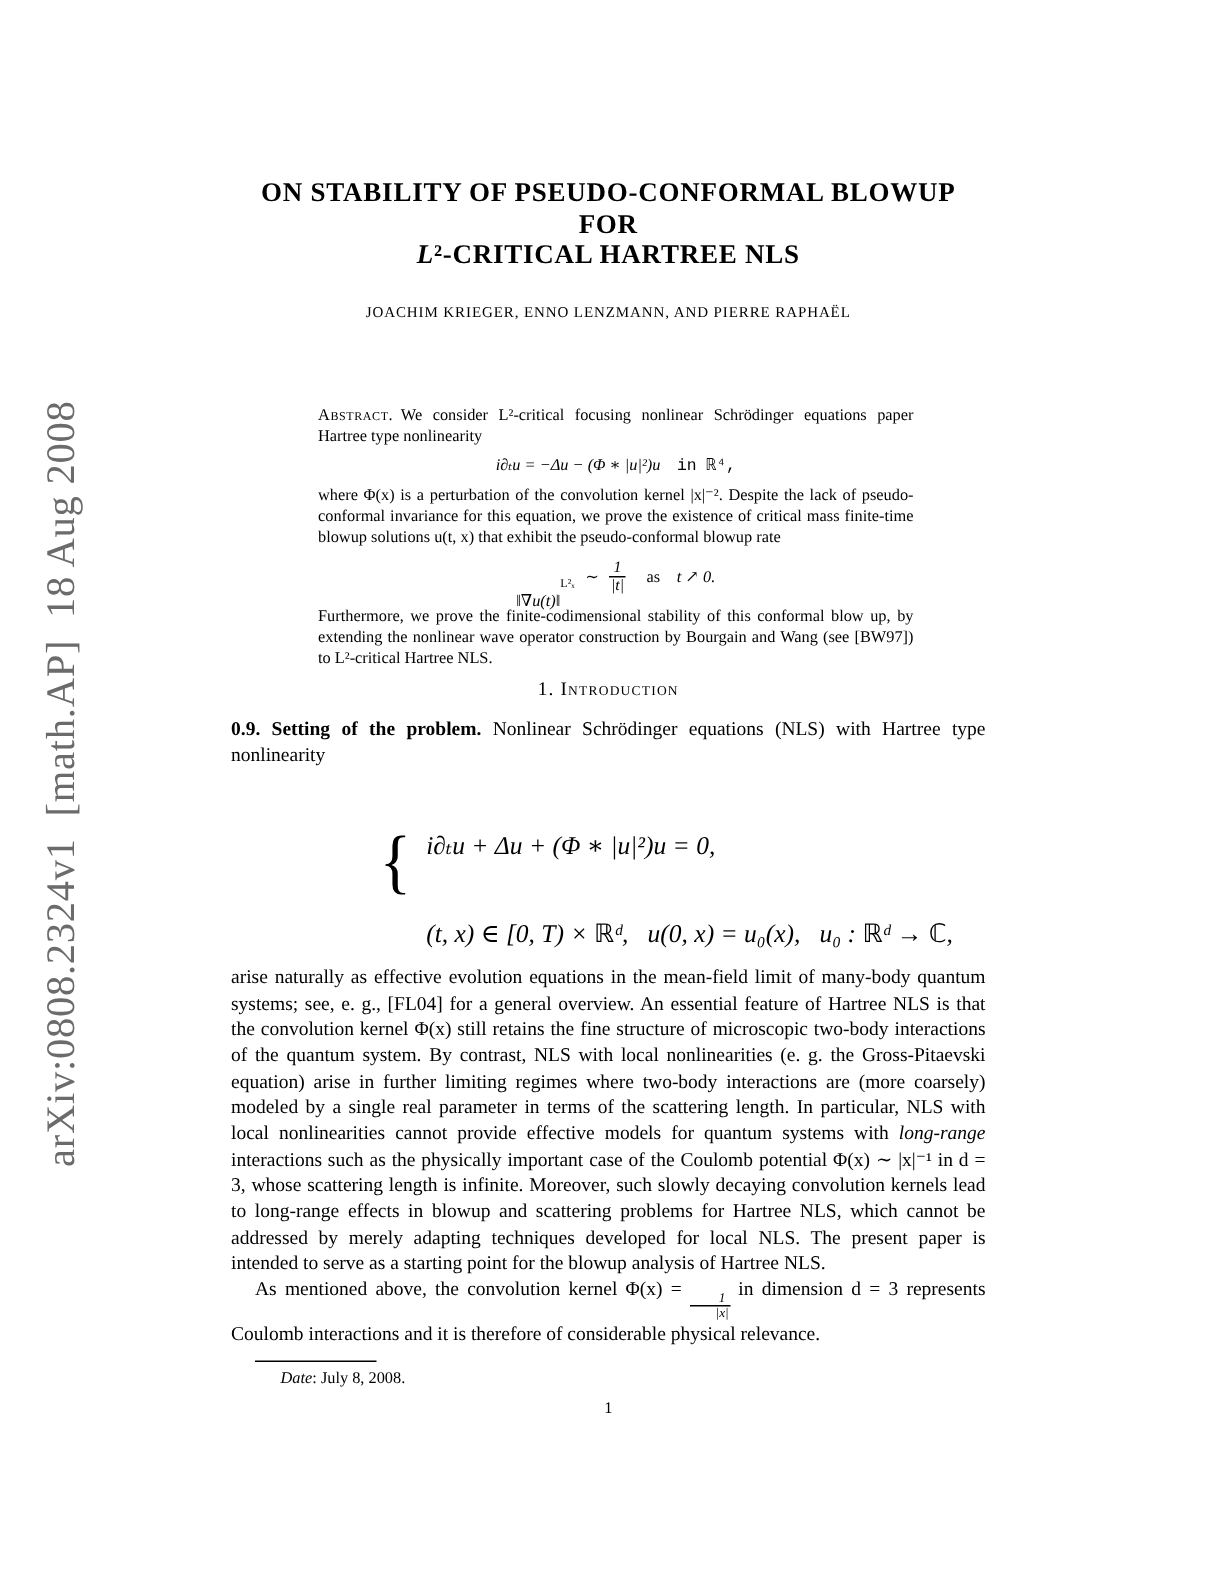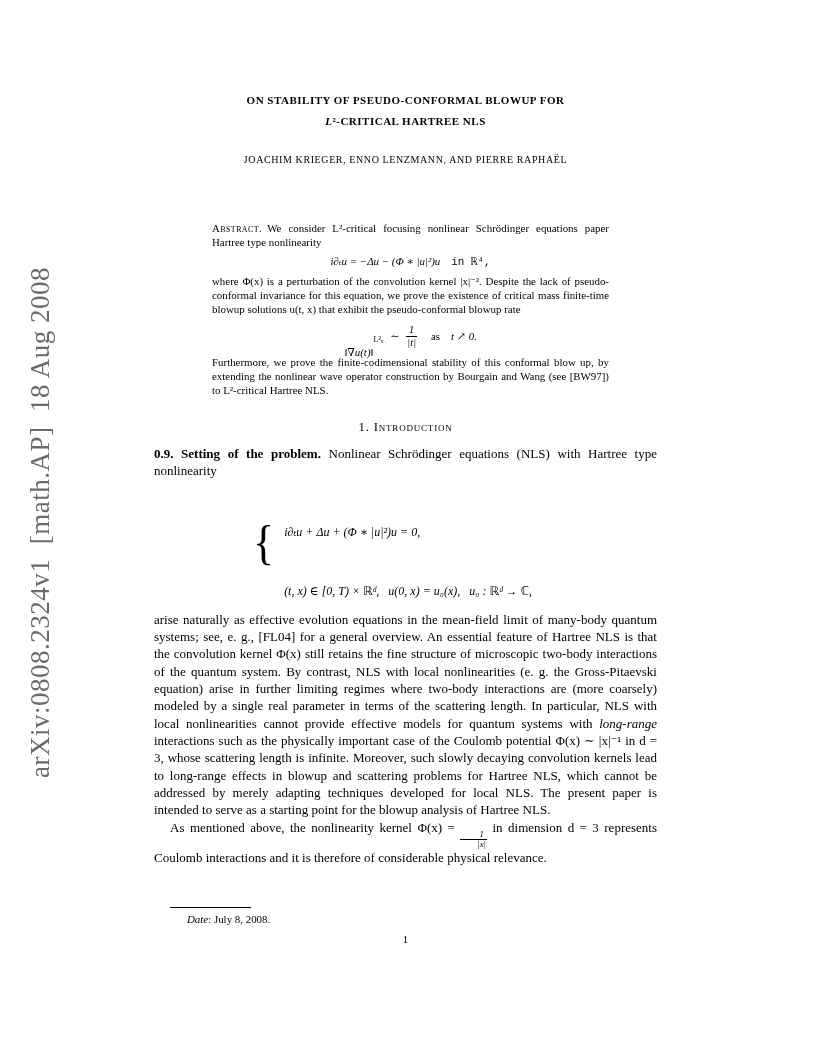--- a/index.html
+++ b/index.html
@@ -15,22 +15,22 @@
   .watermark {
     position:absolute; left:24px; top:778px;
     transform:rotate(-90deg); transform-origin:0 0;
     white-space:pre; font-size:27px; line-height:32px;
     letter-spacing:0.5px; color:#6b6b6b;
   }
 
   .content { position:absolute; left:154px; top:0; width:503px; }
 
   .title {
-    margin-top:90px; text-align:center; font-weight:bold;
-    font-size:11px; line-height:20.5px; letter-spacing:0.5px;
+    margin-top:118px; text-align:center; font-weight:bold;
+    font-size:18px; line-height:20.5px; letter-spacing:0.5px;
   }
   .title .var { font-style:italic; }
 
   .authors {
     margin-top:22px; text-align:center;
     font-size:10px; line-height:13px; letter-spacing:0.6px;
   }
 
   .abstract {
     margin:55px 48px 0 58px;
@@ -49,36 +49,36 @@
   .disp-eq2 .norm { font-style:italic;margin-top:32px; }
   .norm-sub { font-size:8px; position:relative; top:4px; }
   .sim { margin:0 7px; }
   .frac { display:inline-flex; flex-direction:column; align-items:center;
           font-size:10.5px; line-height:11.5px; font-style:italic; }
   .frac .den { border-top:1px solid #000; padding:0 1px; }
   .as-word { margin:0 11px 0 14px; }
   .tail { font-style:italic; white-space:pre; }
 
   .section-heading {
-    margin-top:23px; text-align:center; font-variant:small-caps;
+    margin-top:6px; text-align:center; font-variant:small-caps;
     font-size:12.8px; letter-spacing:0.8px; line-height:15px;
   }
 
   .para { font-size:13px; line-height:17.35px; text-align:justify; }
   .para-lead { margin-top:10px; }
   .bold { font-weight:bold; }
   .em { font-style:italic; }
 
   .cases { display:flex; align-items:center; margin:5px 0 7px 99px; }
   .brace {
     font-size:44px; line-height:48px; font-weight:400;
     transform:scaleY(1.08); margin-right:10px;
   }
   .cases-lines { display:flex; flex-direction:column; }
-  .cases-line { font-style:italic; white-space:pre; font-size:12px; line-height:23px;margin-top:36px; }
+  .cases-line { font-style:italic; white-space:pre; font-size:17px; line-height:23px;margin-top:36px; }
 
   .bodyp1 { margin:8px 0 0; }
   .bodyp2 { margin:0; text-indent:16px; }
 
   .inline-frac {
     display:inline-flex; flex-direction:column; align-items:center;
     font-size:8.8px; line-height:9px; vertical-align:-5px; font-style:italic;
   }
   .inline-frac .iden { border-top:0.8px solid #000; padding:0 1px; }
 
@@ -144,21 +144,21 @@
         <span class="cases-line">i∂ₜu + Δu + (Φ ∗ |u|²)u = 0,</span>
         <span class="cases-line">(t, x) ∈ [0, T) × ℝᵈ,   u(0, x) = u₀(x),   u₀ : ℝᵈ → ℂ,</span>
       </span>
     </div>
 
     <div class="para bodyp1">
       <span>arise naturally as effective evolution equations in the mean-field limit of many-body quantum systems; see, e. g., [FL04] for a general overview. An essential feature of Hartree NLS is that the convolution kernel Φ(x) still retains the fine structure of microscopic two-body interactions of the quantum system. By contrast, NLS with local nonlinearities (e. g. the Gross-Pitaevski equation) arise in further limiting regimes where two-body interactions are (more coarsely) modeled by a single real parameter in terms of the scattering length. In particular, NLS with local nonlinearities cannot provide effective models for quantum systems with </span><span class="em">long-range</span><span> interactions such as the physically important case of the Coulomb potential Φ(x) ∼ |x|⁻¹ in d = 3, whose scattering length is infinite. Moreover, such slowly decaying convolution kernels lead to long-range effects in blowup and scattering problems for Hartree NLS, which cannot be addressed by merely adapting techniques developed for local NLS. The present paper is intended to serve as a starting point for the blowup analysis of Hartree NLS.</span>
     </div>
 
     <div class="para bodyp2">
-      <span>As mentioned above, the nonlinearity kernel Φ(x) = </span><span class="inline-frac math">
+      <span>As mentioned above, the convolution kernel Φ(x) = </span><span class="inline-frac math">
           <span>1</span>
           <span class="iden">|x|</span>
         </span><span> in dimension d = 3 represents Coulomb interactions and it is therefore of considerable physical relevance.</span>
     </div>
 
   </div>
 
   <div class="footnote">
     <div class="footnote-rule"></div>
     <div class="dateline">

